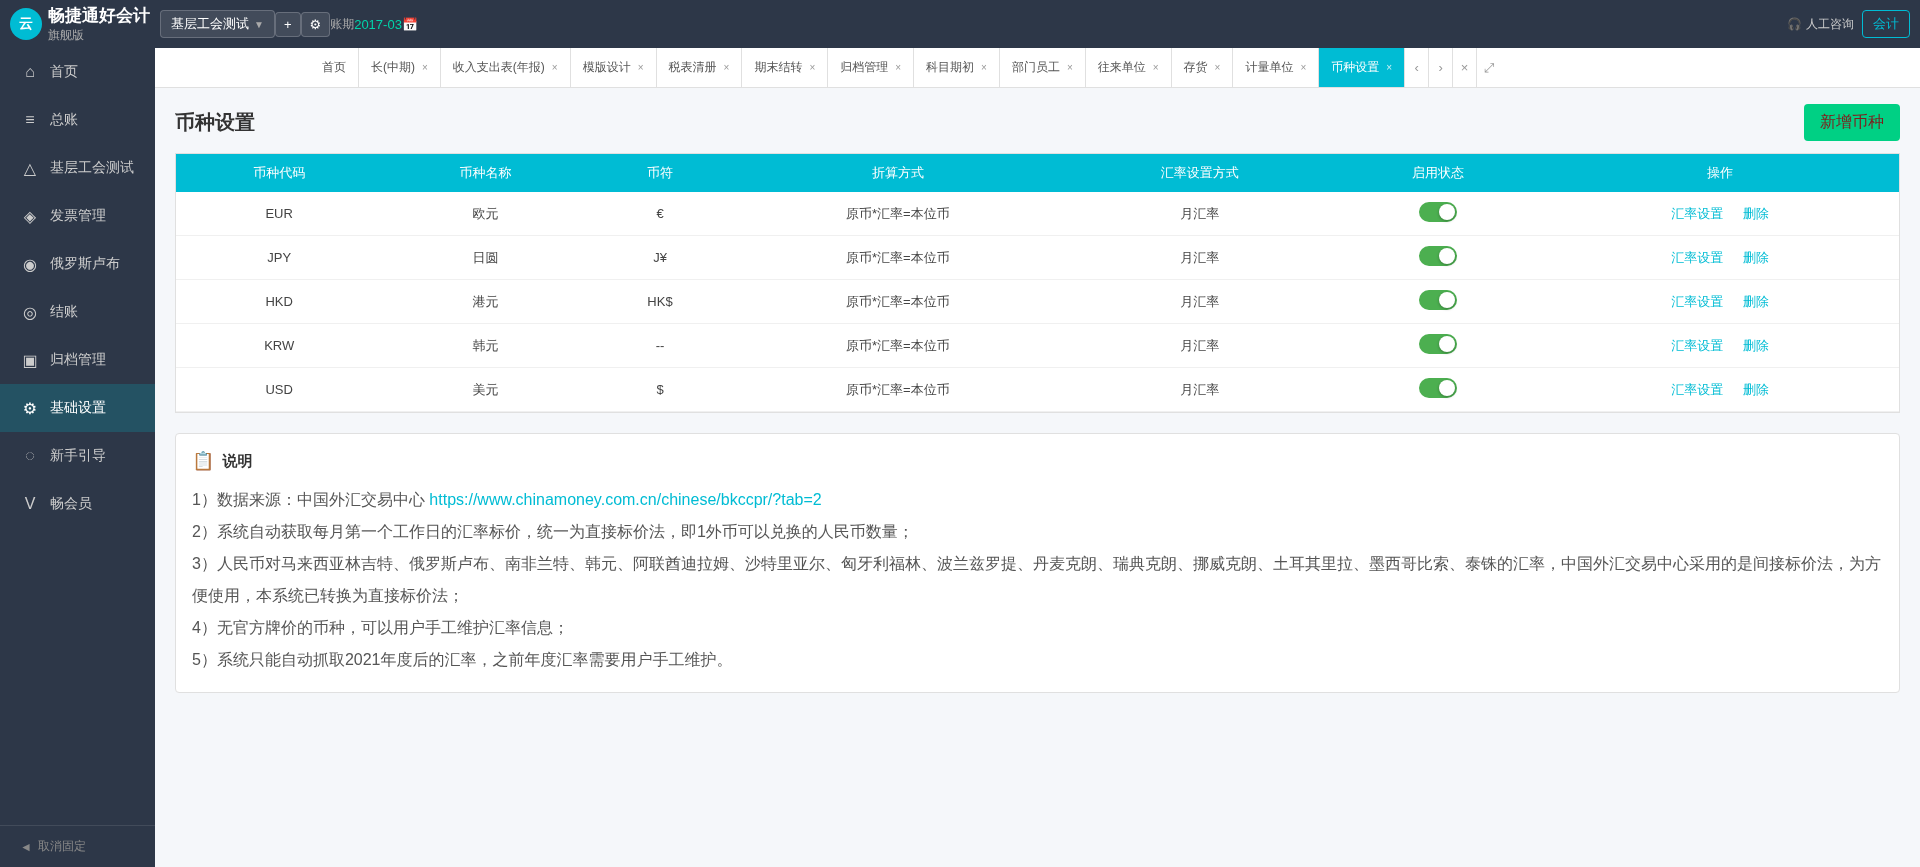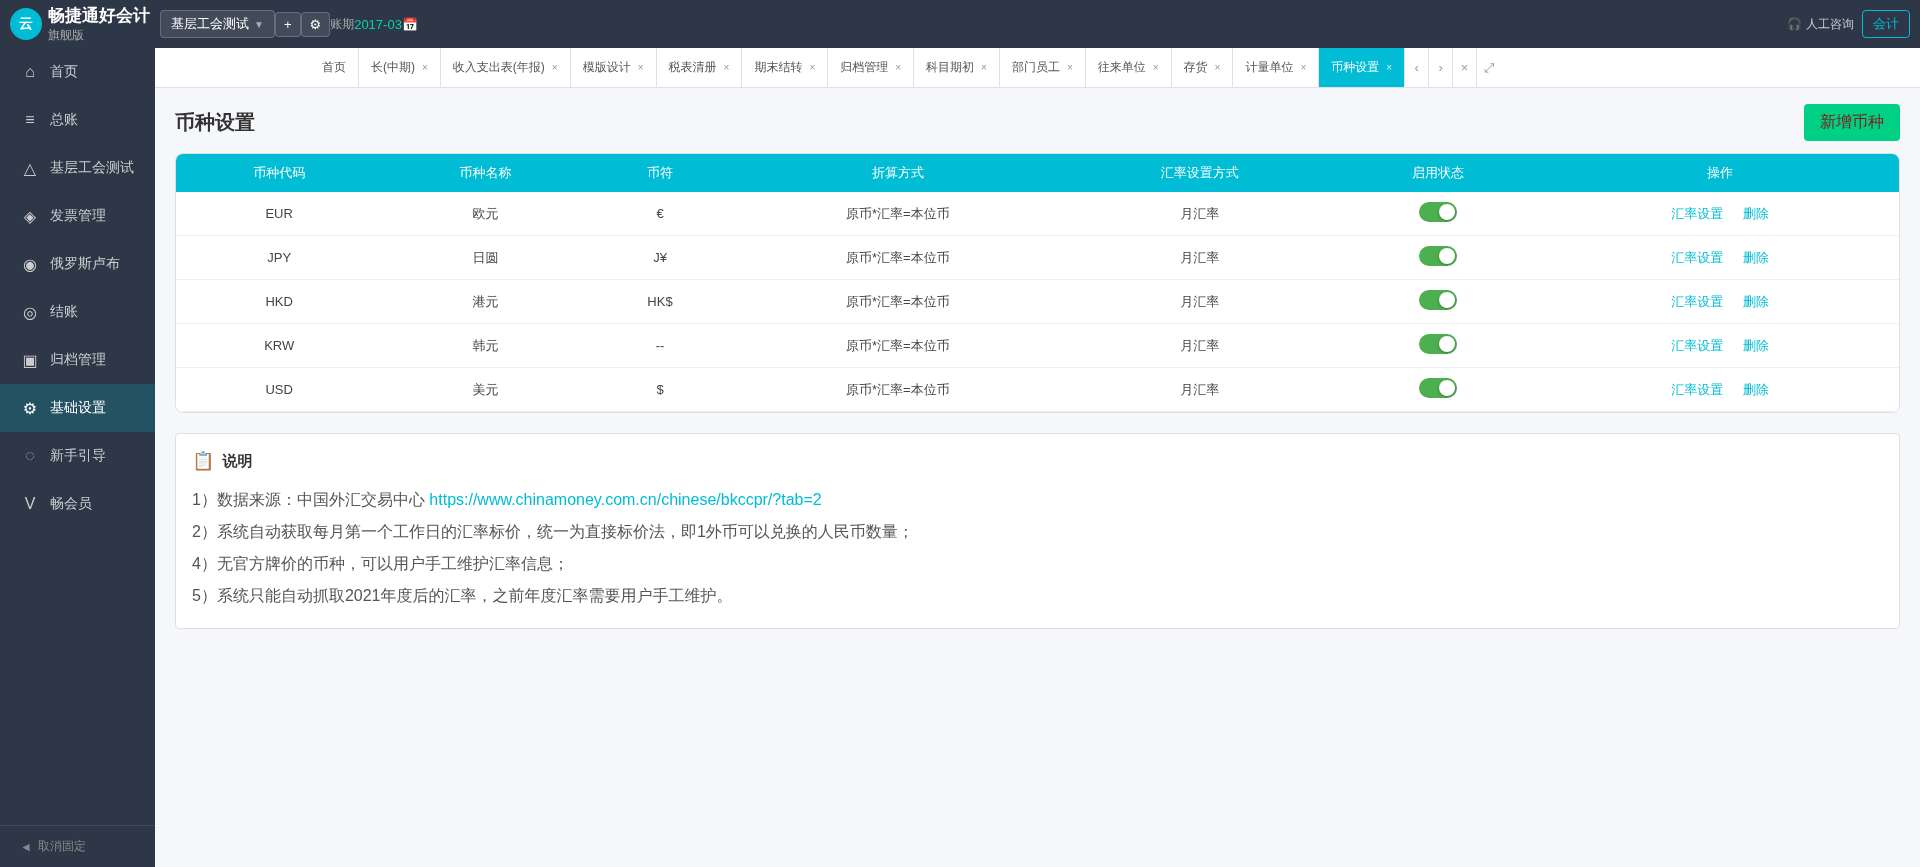--- a/index.html
+++ b/index.html
@@ -210,21 +210,21 @@
       border: none;
       padding: 8px 16px;
       border-radius: 4px;
       cursor: pointer;
       font-size: 16px;
     }
 
     
     .table-container {
       margin: 0 20px;
-      border-radius: 8px;
+      border-radius: 0;
       overflow: hidden;
       border: 1px solid #e0e0e0;
     }
     table {
       width: 100%;
       border-collapse: collapse;
     }
     thead tr {
       background: #00bcd4;
       color: white;
@@ -568,19 +568,20 @@
       </div>
 
       <div class="notes-section">
         <div class="notes-title">
           <span class="notes-icon">📋</span>
           <span>说明</span>
         </div>
         <ul class="notes-list" id="notes-list">
         <li>1）数据来源：中国外汇交易中心 <a href="#" class="notes-link">https://www.chinamoney.com.cn/chinese/bkccpr/?tab=2</a></li>
             <li>2）系统自动获取每月第一个工作日的汇率标价，统一为直接标价法，即1外币可以兑换的人民币数量；</li>
+            <li>3）人民币对马来西亚林吉特、俄罗斯卢布、南非兰特、韩元、阿联酋迪拉姆、沙特里亚尔、匈牙利福林、波兰兹罗提、丹麦克朗、瑞典克朗、挪威克朗、土耳其里拉、墨西哥比索、泰铢的汇率，中国外汇交易中心采用的是间接标价法，为方便使用，本系统已转换为直接标价法；</li>
             <li>4）无官方牌价的币种，可以用户手工维护汇率信息；</li>
             <li>5）系统只能自动抓取2021年度后的汇率，之前年度汇率需要用户手工维护。</li>
           </ul>
       </div>
     </div>
   </div>
 </div>
 
 </body></html>

